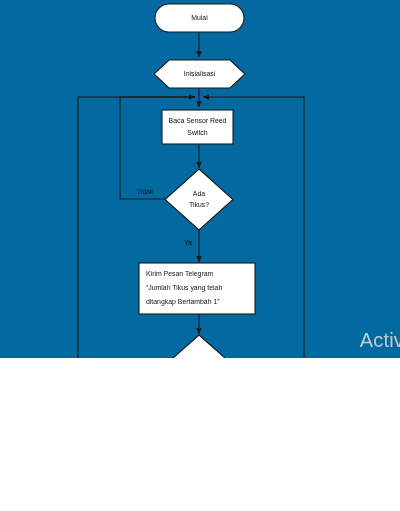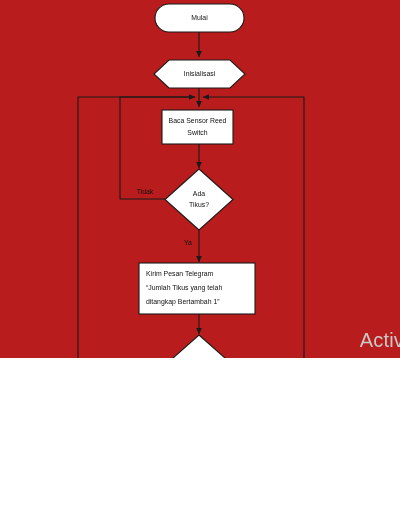--- a/index.html
+++ b/index.html
@@ -9,21 +9,21 @@
     background: #ffffff;
   }
   body {
     font-family: "Liberation Sans", sans-serif;
     -webkit-font-smoothing: antialiased;
   }
   #canvas {
     position: relative;
     width: 400px;
     height: 358px;
-    background: #b91c1c;
+    background: #0369a1;
     overflow: hidden;
   }
   #flow-svg {
     position: absolute;
     left: 0;
     top: 0;
     width: 400px;
     height: 511px;
   }
   .shape-stroke {

